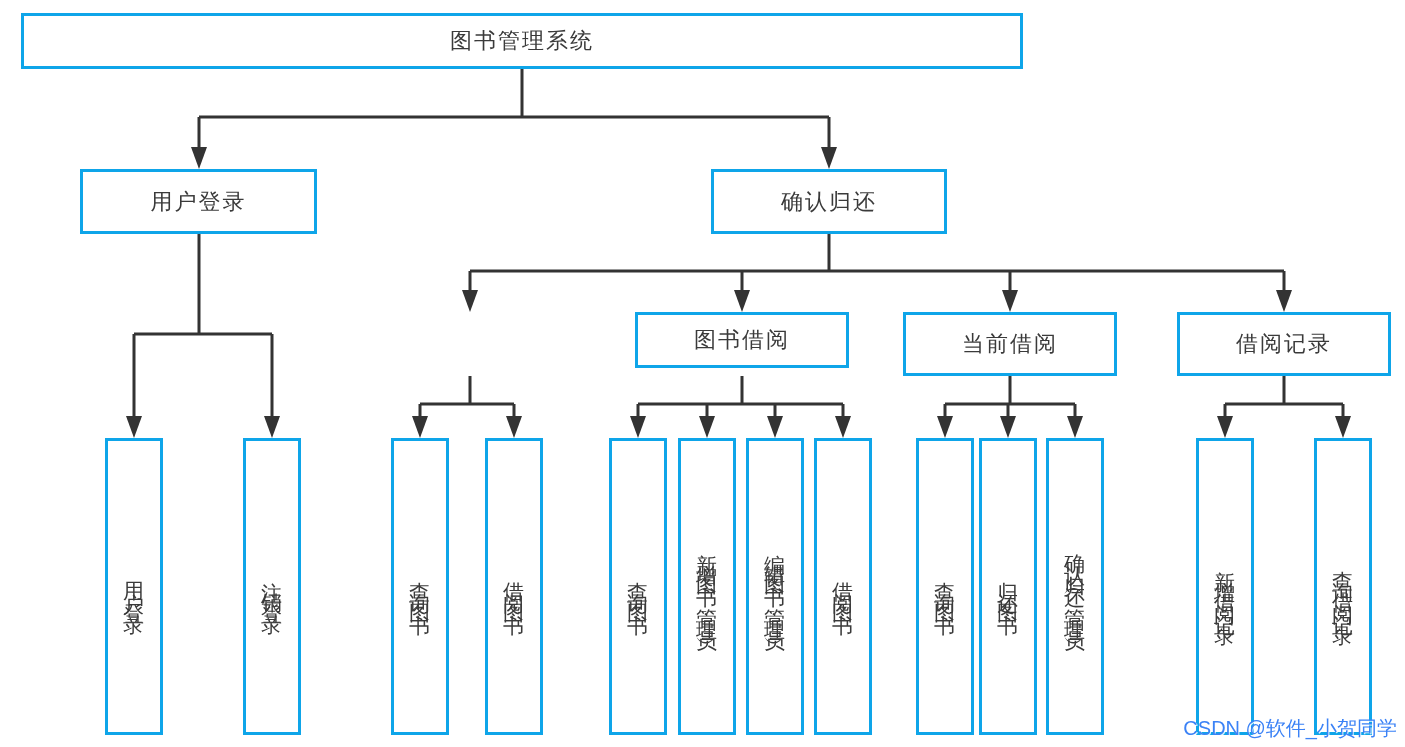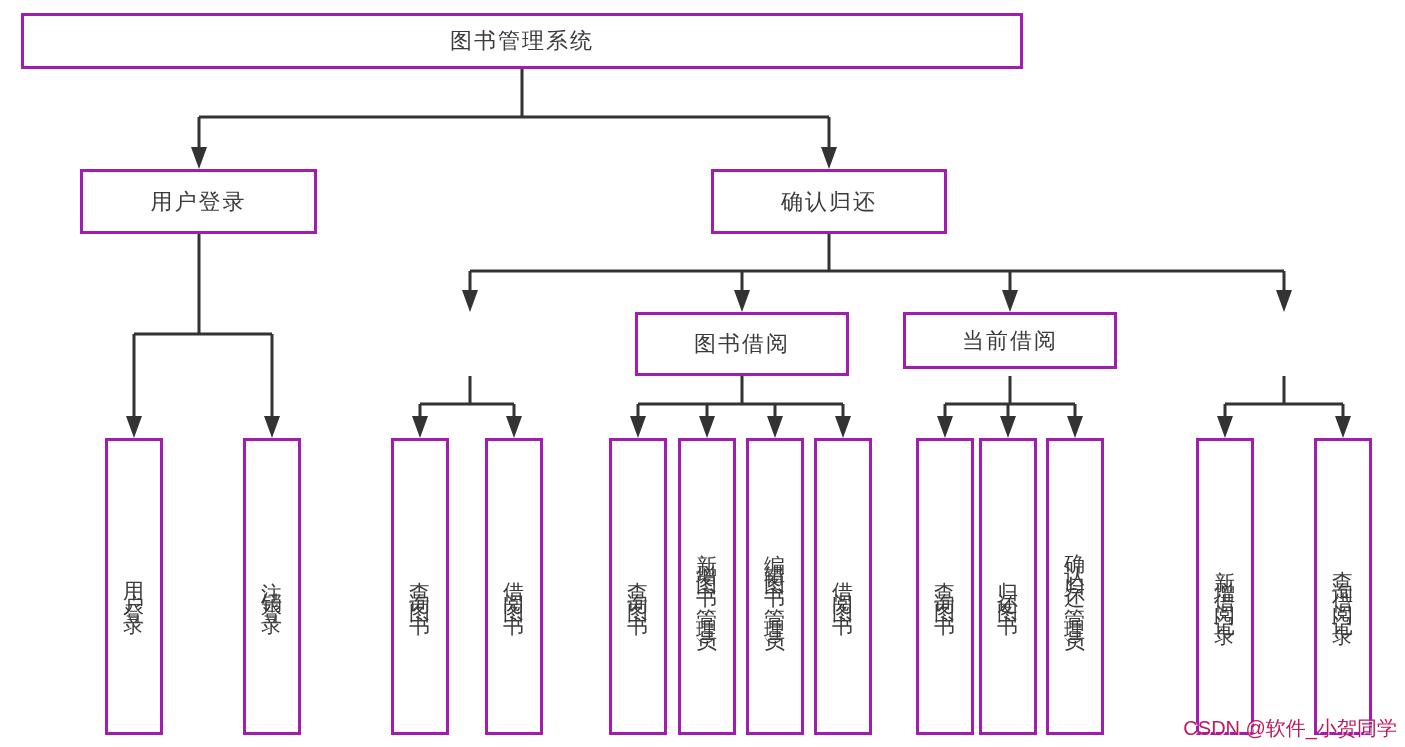--- a/index.html
+++ b/index.html
@@ -19,21 +19,21 @@
   .connectors {
     position: absolute;
     left: 0;
     top: 0;
     z-index: 1;
   }
   .node {
     position: absolute;
     box-sizing: border-box;
     background: #ffffff;
-    border: 3px solid #a21caf;
+    border: 3px solid #0ea5e9;
     display: flex;
     align-items: center;
     justify-content: center;
     z-index: 2;
   }
   .hnode {
     font-size: 22px;
     letter-spacing: 2px;
     white-space: nowrap;
   }
@@ -41,21 +41,21 @@
     writing-mode: vertical-rl;
     font-size: 21px;
     letter-spacing: 11px;
     line-height: 1;
   }
   .watermark {
     position: absolute;
     right: 8px;
     bottom: 5px;
     font-size: 20px;
-    color: #be185d;
+    color: #3b82f6;
     text-shadow: 1px 1px 0 rgba(255,255,255,0.85);
     z-index: 3;
     white-space: nowrap;
   }
 </style>
 </head>
 <body>
 
 <div class="canvas">
 
@@ -94,25 +94,28 @@
     <span>图书管理系统</span>
   </div>
 
   <div class="node hnode" style="left:80px; top:169px; width:237px; height:65px;">
     <span>用户登录</span>
   </div>
   <div class="node hnode" style="left:711px; top:169px; width:236px; height:65px;">
     <span>确认归还</span>
   </div>
 
-  <div class="node hnode" style="left:635px; top:312px; width:214px; height:64px;">
+  <div class="node hnode" style="left:635px; top:312px; width:214px; height:56px;">
     <span>图书借阅</span>
   </div>
-  <div class="node hnode" style="left:903px; top:312px; width:214px; height:57px;">
+  <div class="node hnode" style="left:903px; top:312px; width:214px; height:64px;">
     <span>当前借阅</span>
+  </div>
+  <div class="node hnode" style="left:1177px; top:312px; width:214px; height:64px;">
+    <span>借阅记录</span>
   </div>
 
   <div class="node vnode" style="left:105px; top:438px; width:58px; height:297px;">
     <span>用户登录</span>
   </div>
   <div class="node vnode" style="left:243px; top:438px; width:58px; height:297px;">
     <span>注销登录</span>
   </div>
 
   <div class="node vnode" style="left:391px; top:438px; width:58px; height:297px;">

